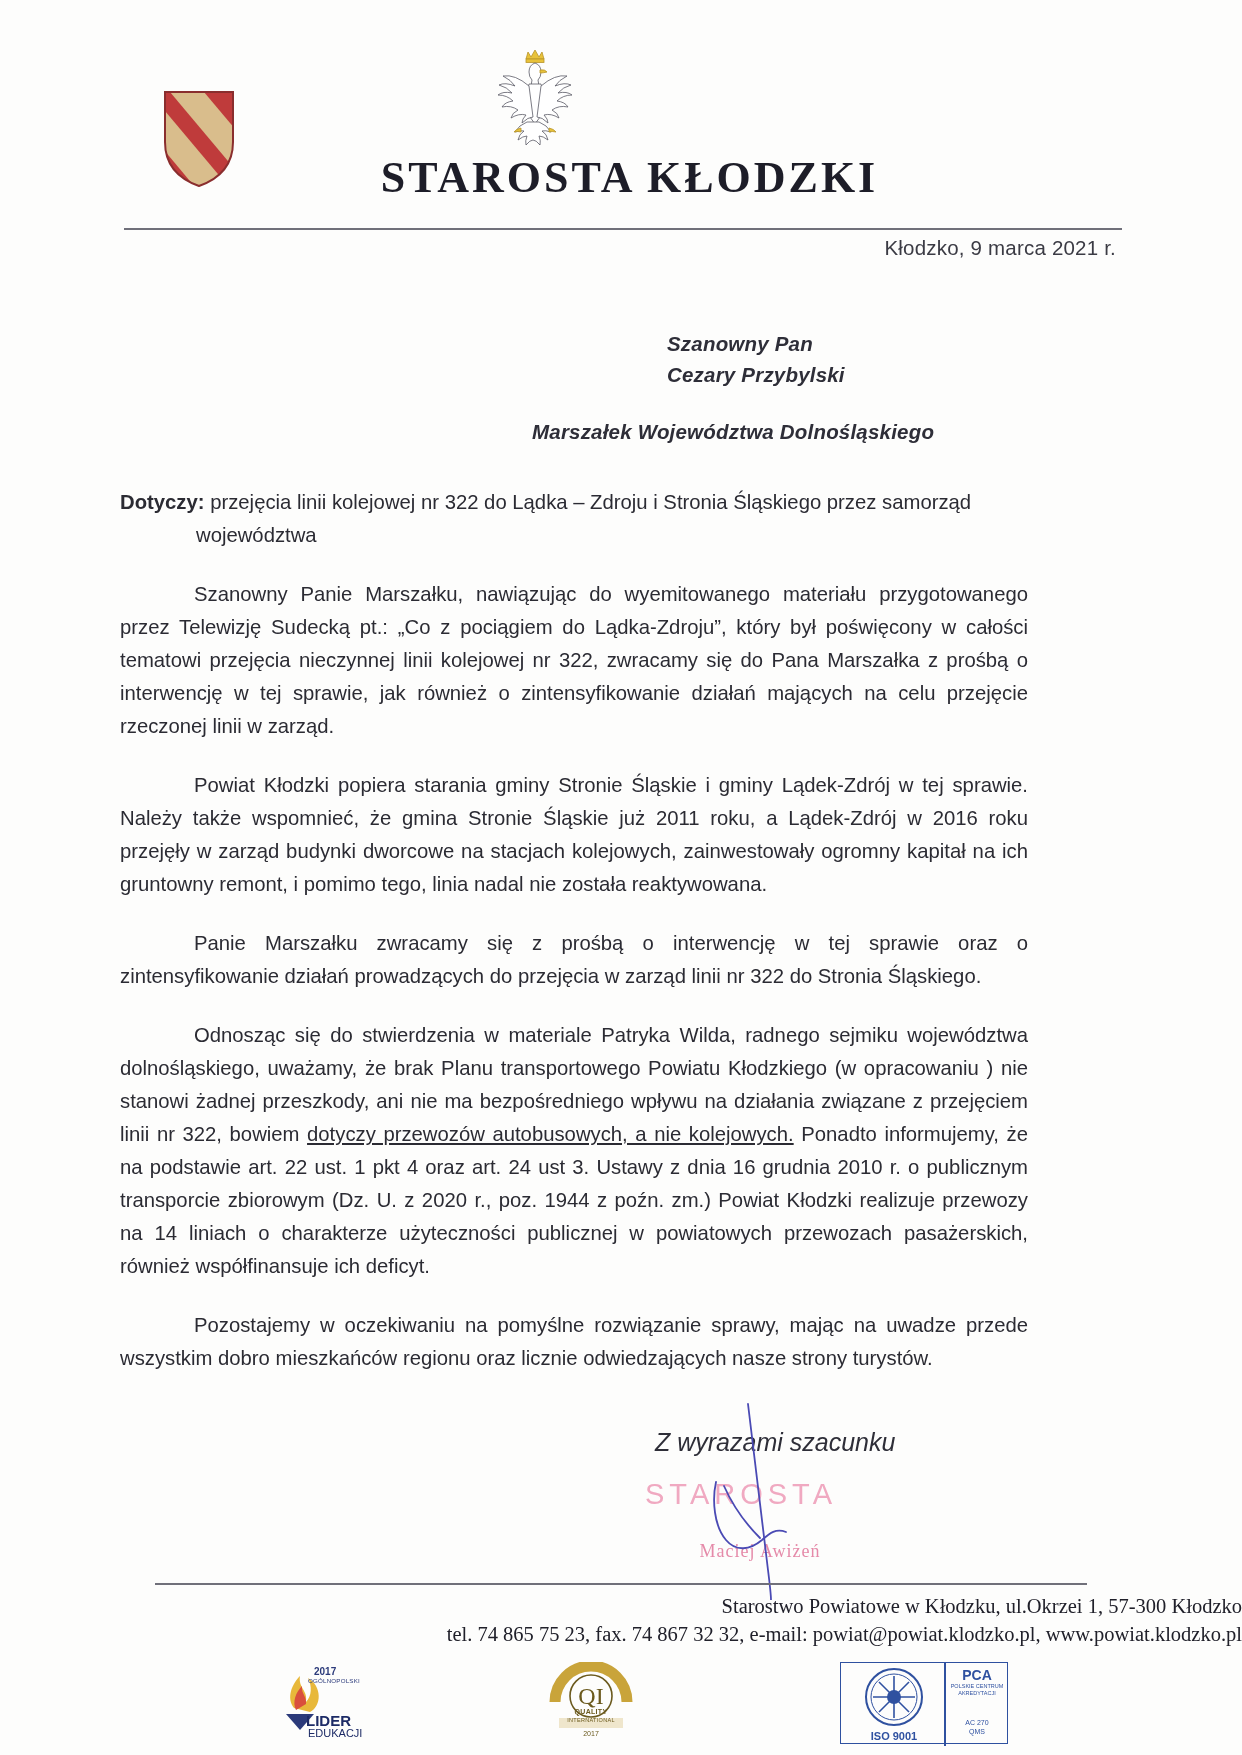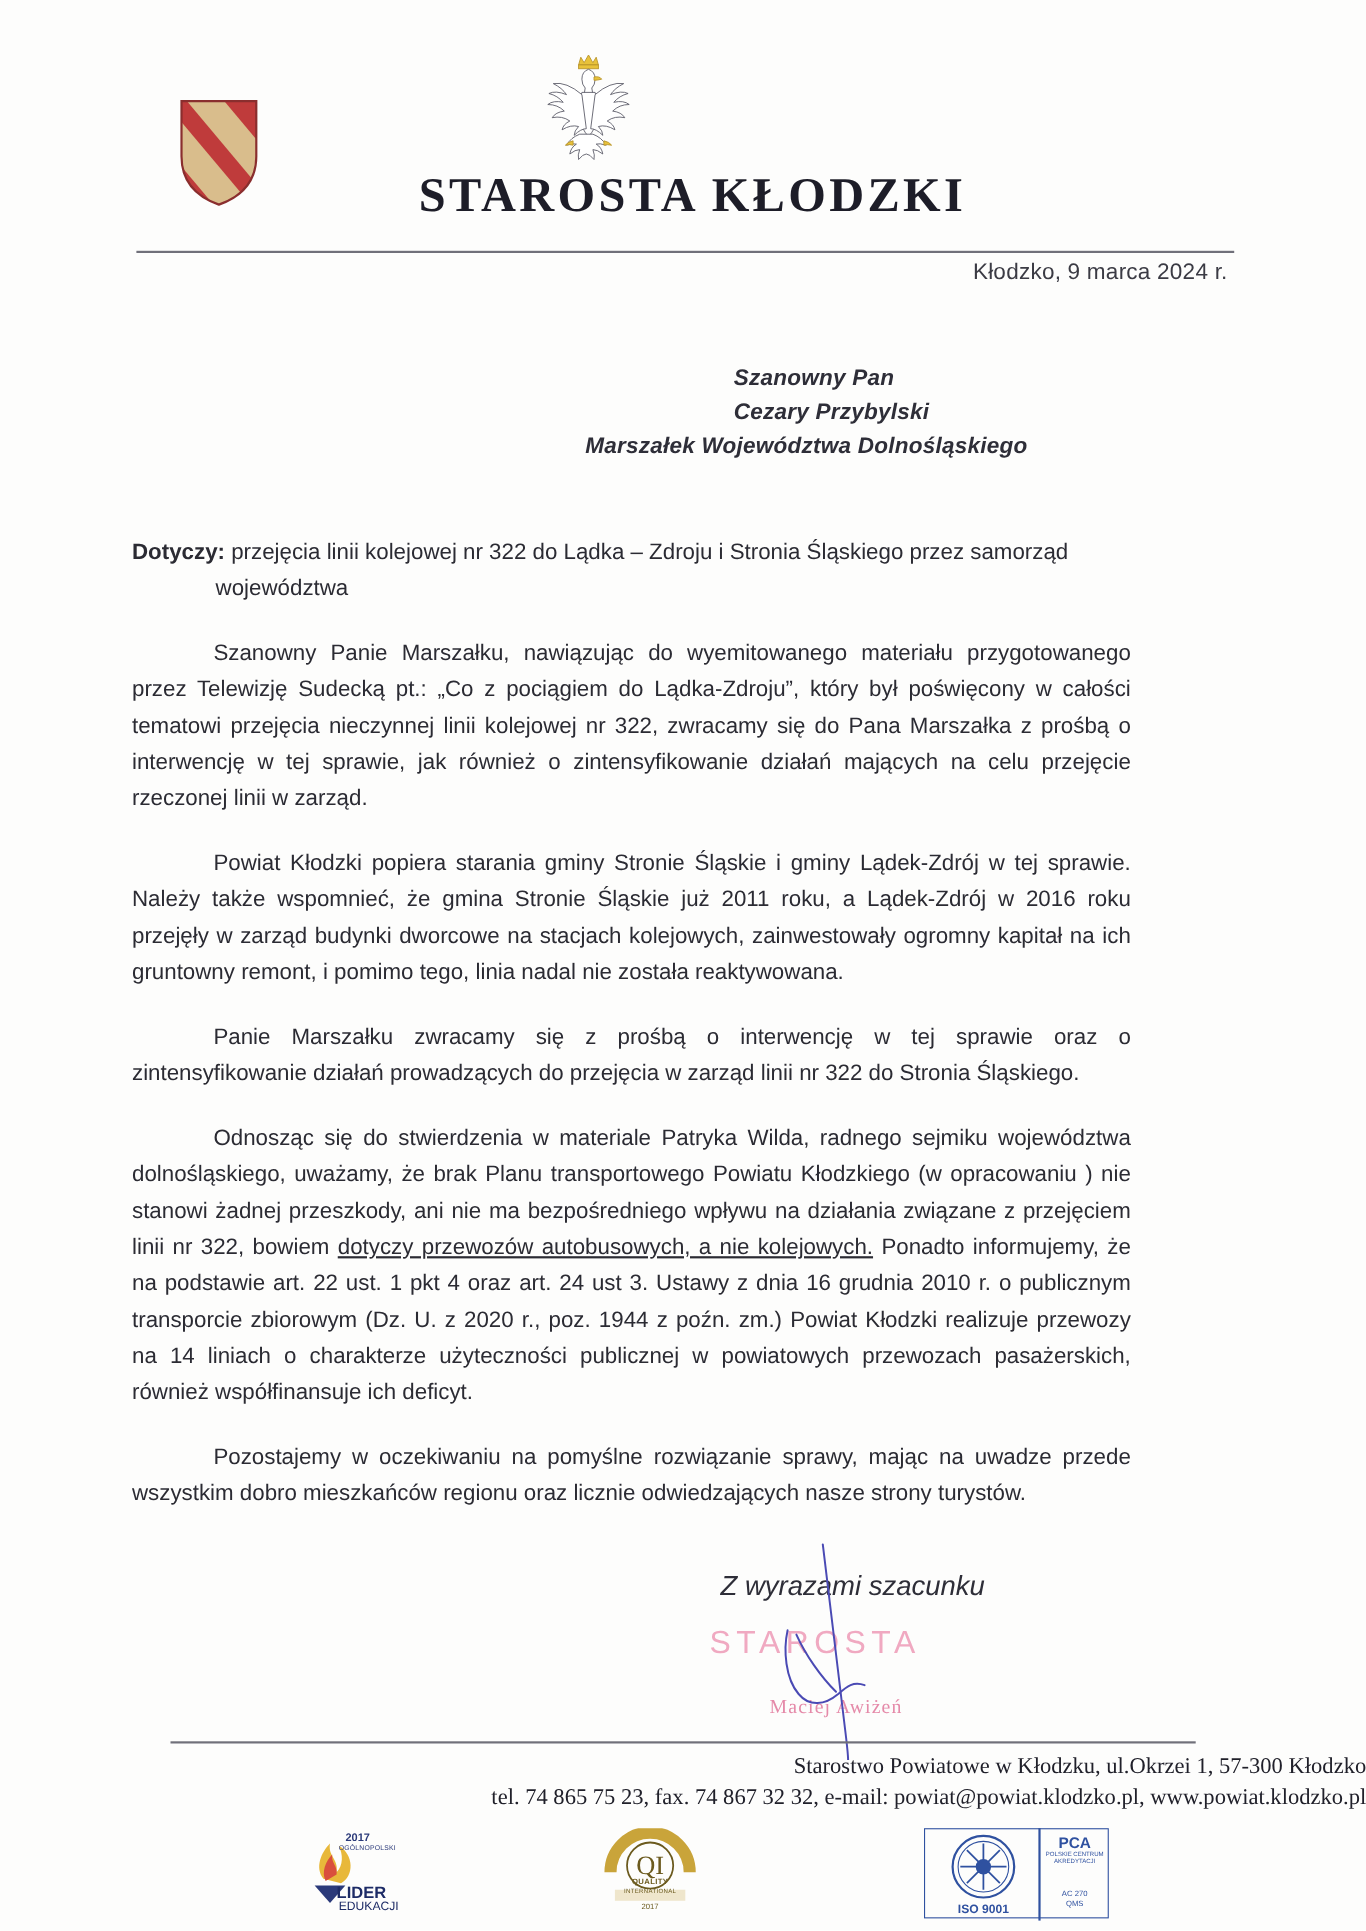--- a/index.html
+++ b/index.html
@@ -76,21 +76,21 @@
     top: 328px;
     font-style: italic;
     font-weight: bold;
     font-size: 20.5px;
     line-height: 31px;
     color: #2e2e38;
     letter-spacing: 0.2px;
   }
   .addressee div:nth-child(1) { margin-left: 135px; }
   .addressee div:nth-child(2) { margin-left: 135px; }
-  .addressee div:nth-child(3) { margin-left: 0px; }
+  .addressee div:nth-child(3) { margin-left: 0px; margin-top: 26px; }
 
   
   .body-area {
     position: absolute;
     left: 120px;
     top: 462px;
     width: 908px;
     color: #2b2b33;
     font-size: 20.3px;
     line-height: 33px;
@@ -293,21 +293,21 @@
 
         <path d="M34 86 q-5 1 -7 4 q4 -1 7 0 Z" fill="#e8c23a" stroke="#b8942a"></path>
         <path d="M62 86 q5 1 7 4 q-4 -1 -7 0 Z" fill="#e8c23a" stroke="#b8942a"></path>
       </g>
     </svg>
 
     <div class="office-title">STAROSTA KŁODZKI</div>
     <div class="head-rule"></div>
   </div>
 
-  <div class="date-line">Kłodzko, 9 marca 2024 r.</div>
+  <div class="date-line">Kłodzko, 9 marca 2021 r.</div>
 
   <div class="addressee">
     <div>Szanowny Pan</div>
     <div>Cezary Przybylski</div>
     <div>Marszałek Województwa Dolnośląskiego</div>
   </div>
 
   <div class="body-area">
 
     <div class="subject">

